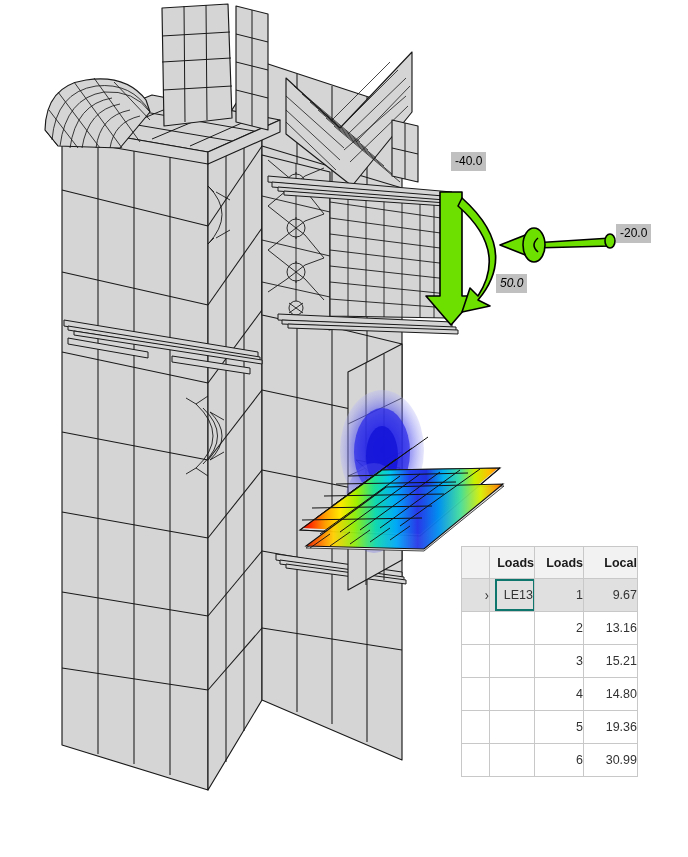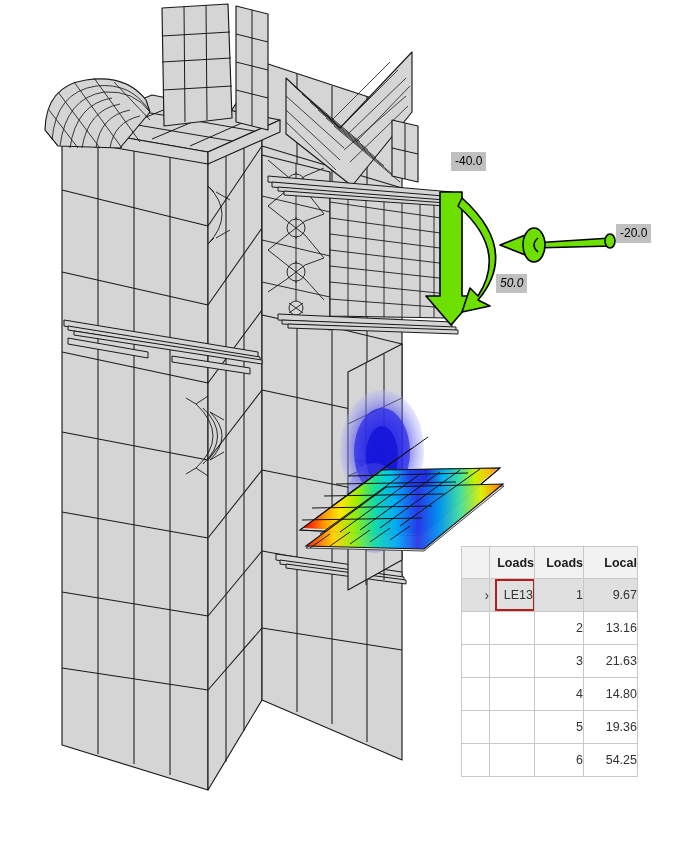--- a/index.html
+++ b/index.html
@@ -65,21 +65,21 @@
   col.c-arrow{width:28px;}
   col.c-loads{width:45px;}
   col.c-shape{width:49px;}
   col.c-factor{width:54px;}
 
   tr.row-selected td{background:#e0e0e0;}
   td.arrow-cell{text-align:center;padding:0;color:#555;font-size:13px;font-weight:bold;}
   td.arrow-cell span{display:inline-block;transform:scaleY(1.15);}
   td.loads-sel{padding:0;}
   .loads-box{
-    border:2px solid #b91c1c;
+    border:2px solid #0f766e;
     box-sizing:border-box;
     height:32px;
     line-height:29px;
     padding-left:5px;
     margin:-1px -1px -1px -1px;
     background:#e0e0e0;
     font-size:12.5px;
     color:#333;
   }
 </style>
@@ -468,37 +468,37 @@
         <tr>
           <td class="arrow-cell"></td>
           <td></td>
           <td>2</td>
           <td>13.16</td>
         </tr>
         <tr>
           <td class="arrow-cell"></td>
           <td></td>
           <td>3</td>
-          <td>21.63</td>
+          <td>15.21</td>
         </tr>
         <tr>
           <td class="arrow-cell"></td>
           <td></td>
           <td>4</td>
           <td>14.80</td>
         </tr>
         <tr>
           <td class="arrow-cell"></td>
           <td></td>
           <td>5</td>
           <td>19.36</td>
         </tr>
         <tr>
           <td class="arrow-cell"></td>
           <td></td>
           <td>6</td>
-          <td>54.25</td>
+          <td>30.99</td>
         </tr>
       </tbody>
     </table>
   </div>
 
 </div>
 
 </body></html>

